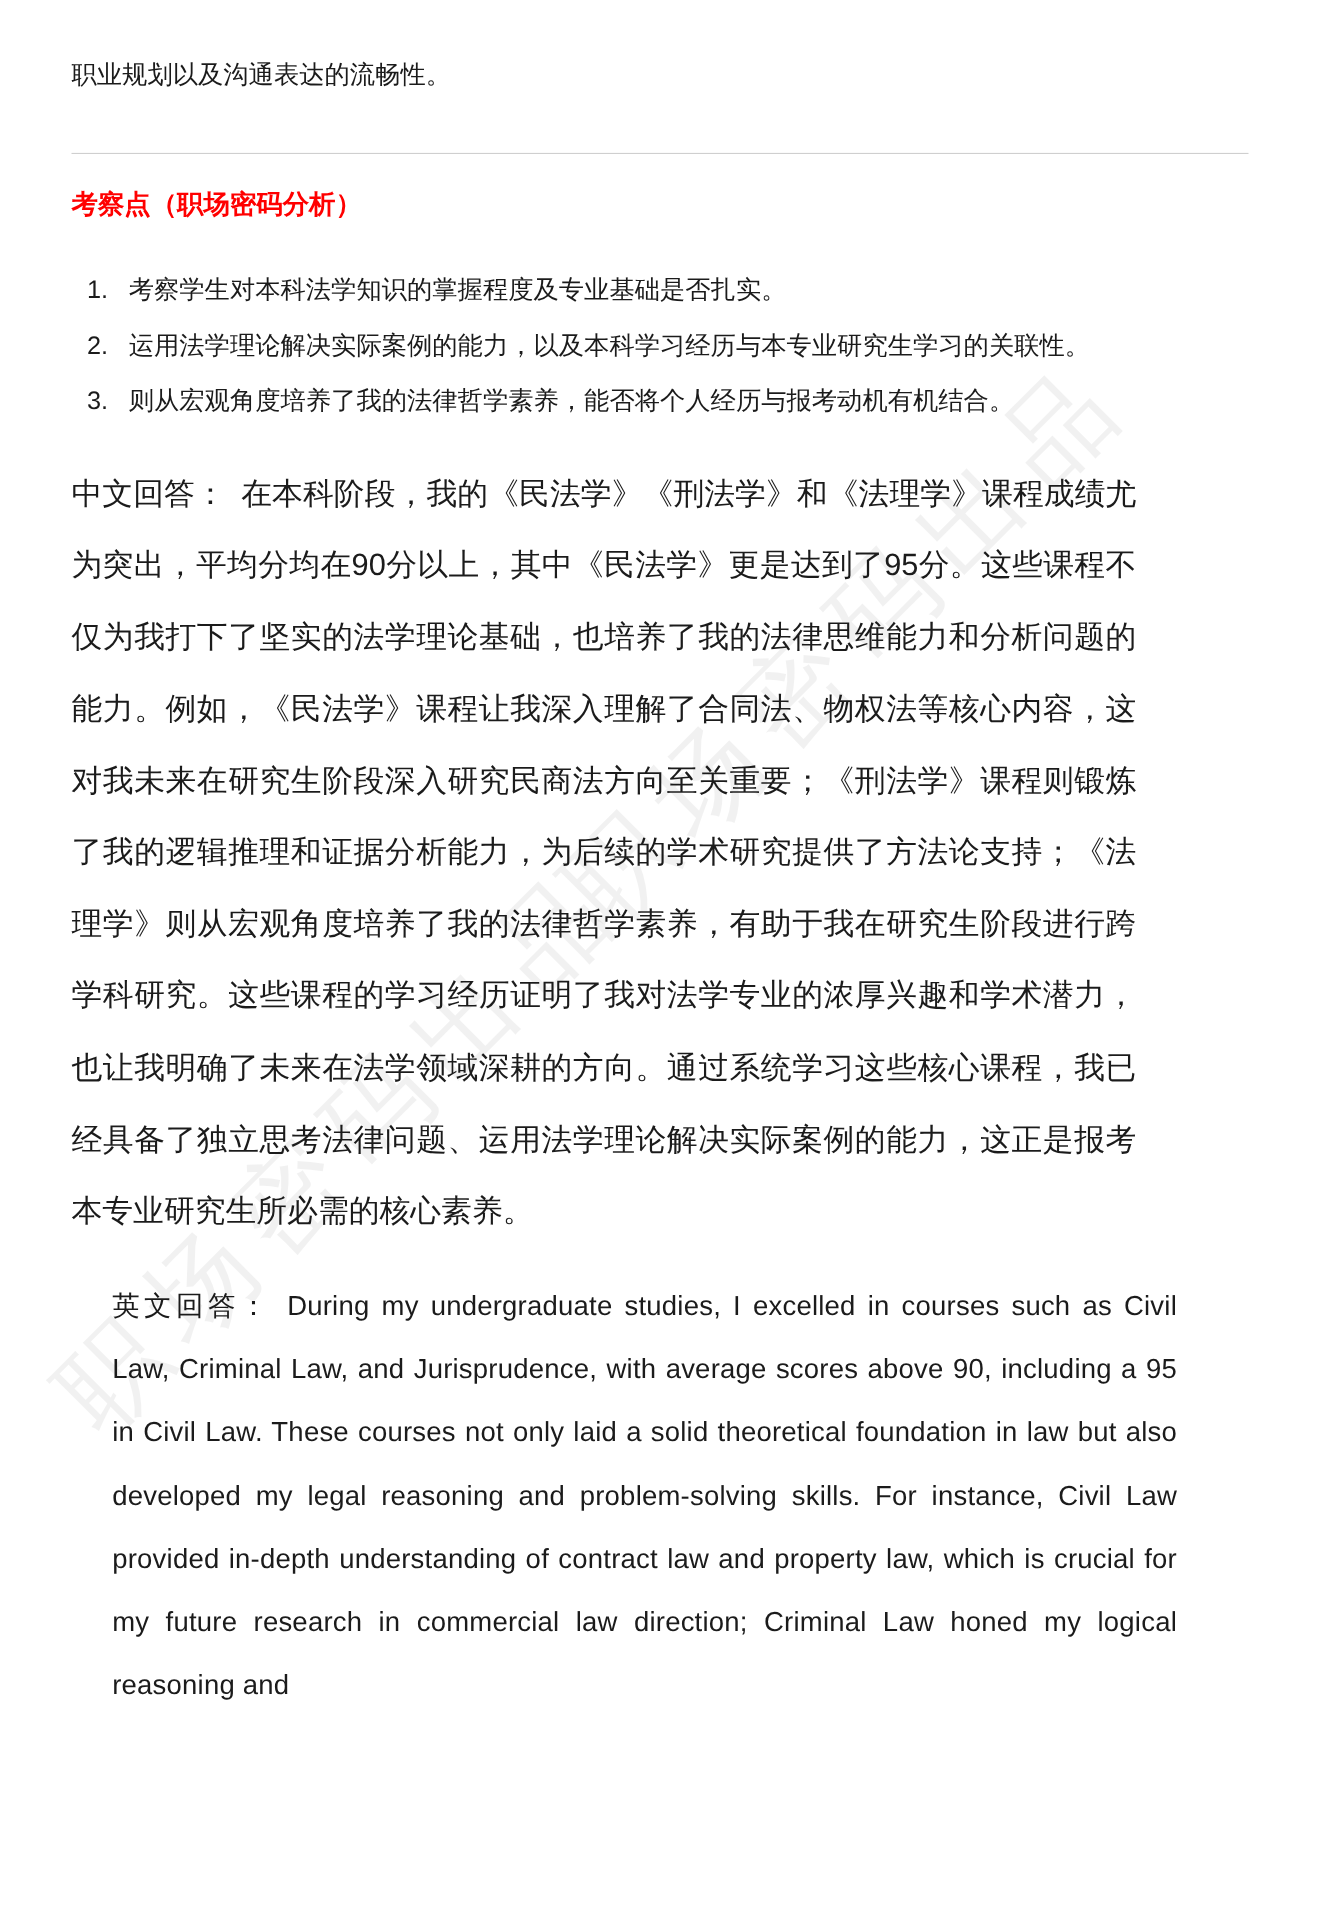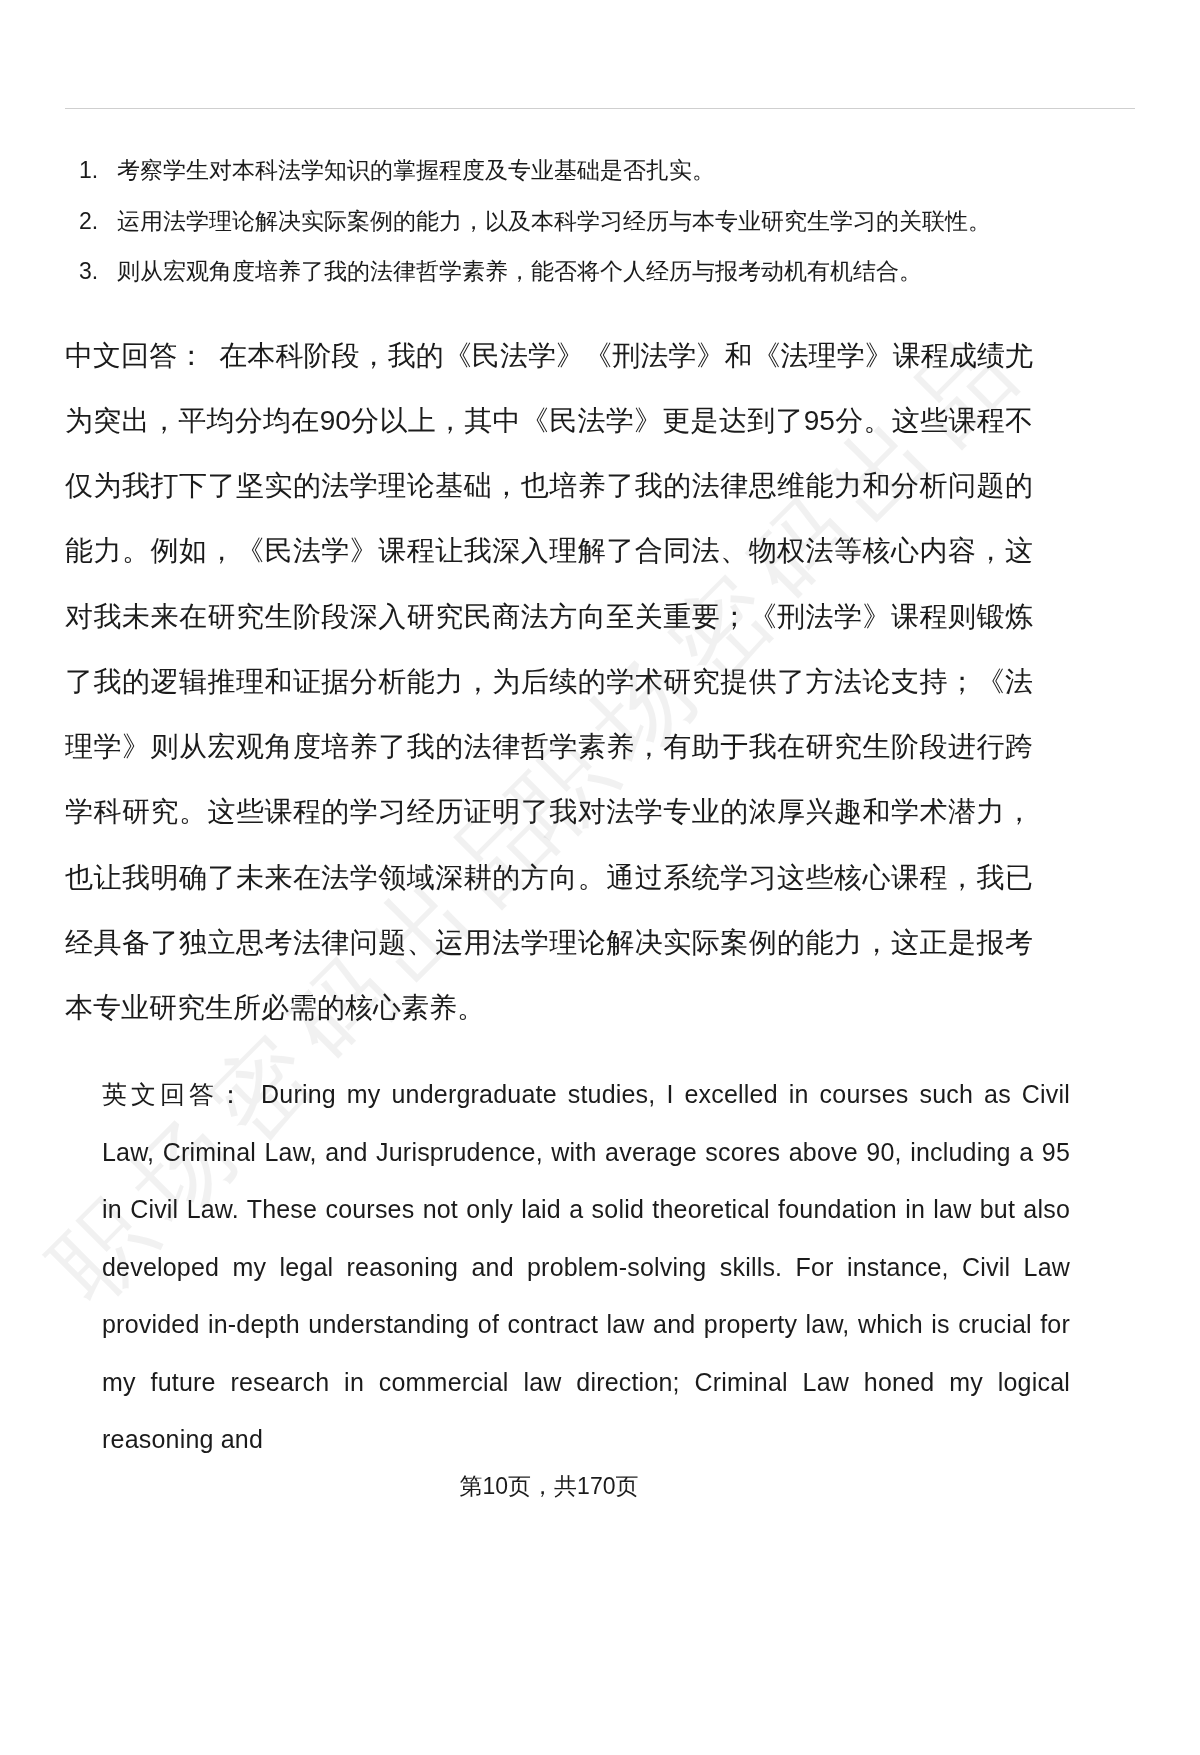--- a/index.html
+++ b/index.html
@@ -98,24 +98,26 @@
 </head>
 <body>
 
 <div class="page">
 
   <div class="watermark wm1">职场密码出品</div>
   <div class="watermark wm2">职场密码出品</div>
 
   <div class="content">
 
+    <p class="intro">职业规划以及沟通表达的流畅性。</p>
 
     <hr class="divider">
 
 
+    <h3 class="exam-point">考察点（职场密码分析）</h3>
 
     <div class="points">
       <div class="point">
         <span class="num">1.</span>
         <span class="ptext">考察学生对本科法学知识的掌握程度及专业基础是否扎实。</span>
       </div>
       <div class="point">
         <span class="num">2.</span>
         <span class="ptext">运用法学理论解决实际案例的能力，以及本科学习经历与本专业研究生学习的关联性。</span>
       </div>
@@ -126,16 +128,15 @@
     </div>
 
     <p class="para">
       <span class="label">中文回答：</span><span>在本科阶段，我的《民法学》《刑法学》和《法理学》课程成绩尤为突出，平均分均在90分以上，其中《民法学》更是达到了95分。这些课程不仅为我打下了坚实的法学理论基础，也培养了我的法律思维能力和分析问题的能力。例如，《民法学》课程让我深入理解了合同法、物权法等核心内容，这对我未来在研究生阶段深入研究民商法方向至关重要；《刑法学》课程则锻炼了我的逻辑推理和证据分析能力，为后续的学术研究提供了方法论支持；《法理学》则从宏观角度培养了我的法律哲学素养，有助于我在研究生阶段进行跨学科研究。这些课程的学习经历证明了我对法学专业的浓厚兴趣和学术潜力，也让我明确了未来在法学领域深耕的方向。通过系统学习这些核心课程，我已经具备了独立思考法律问题、运用法学理论解决实际案例的能力，这正是报考本专业研究生所必需的核心素养。</span>
     </p>
 
     <p class="para-en">
       <span class="label">英文回答：</span><span>During my undergraduate studies, I excelled in courses such as Civil Law, Criminal Law, and Jurisprudence, with average scores above 90, including a 95 in Civil Law. These courses not only laid a solid theoretical foundation in law but also developed my legal reasoning and problem-solving skills. For instance, Civil Law provided in-depth understanding of contract law and property law, which is crucial for my future research in commercial law direction; Criminal Law honed my logical reasoning and</span>
     </p>
 
-    <div class="footer">第10页，共170页</div>
 
   </div>
 </div>
 
 </body></html>

